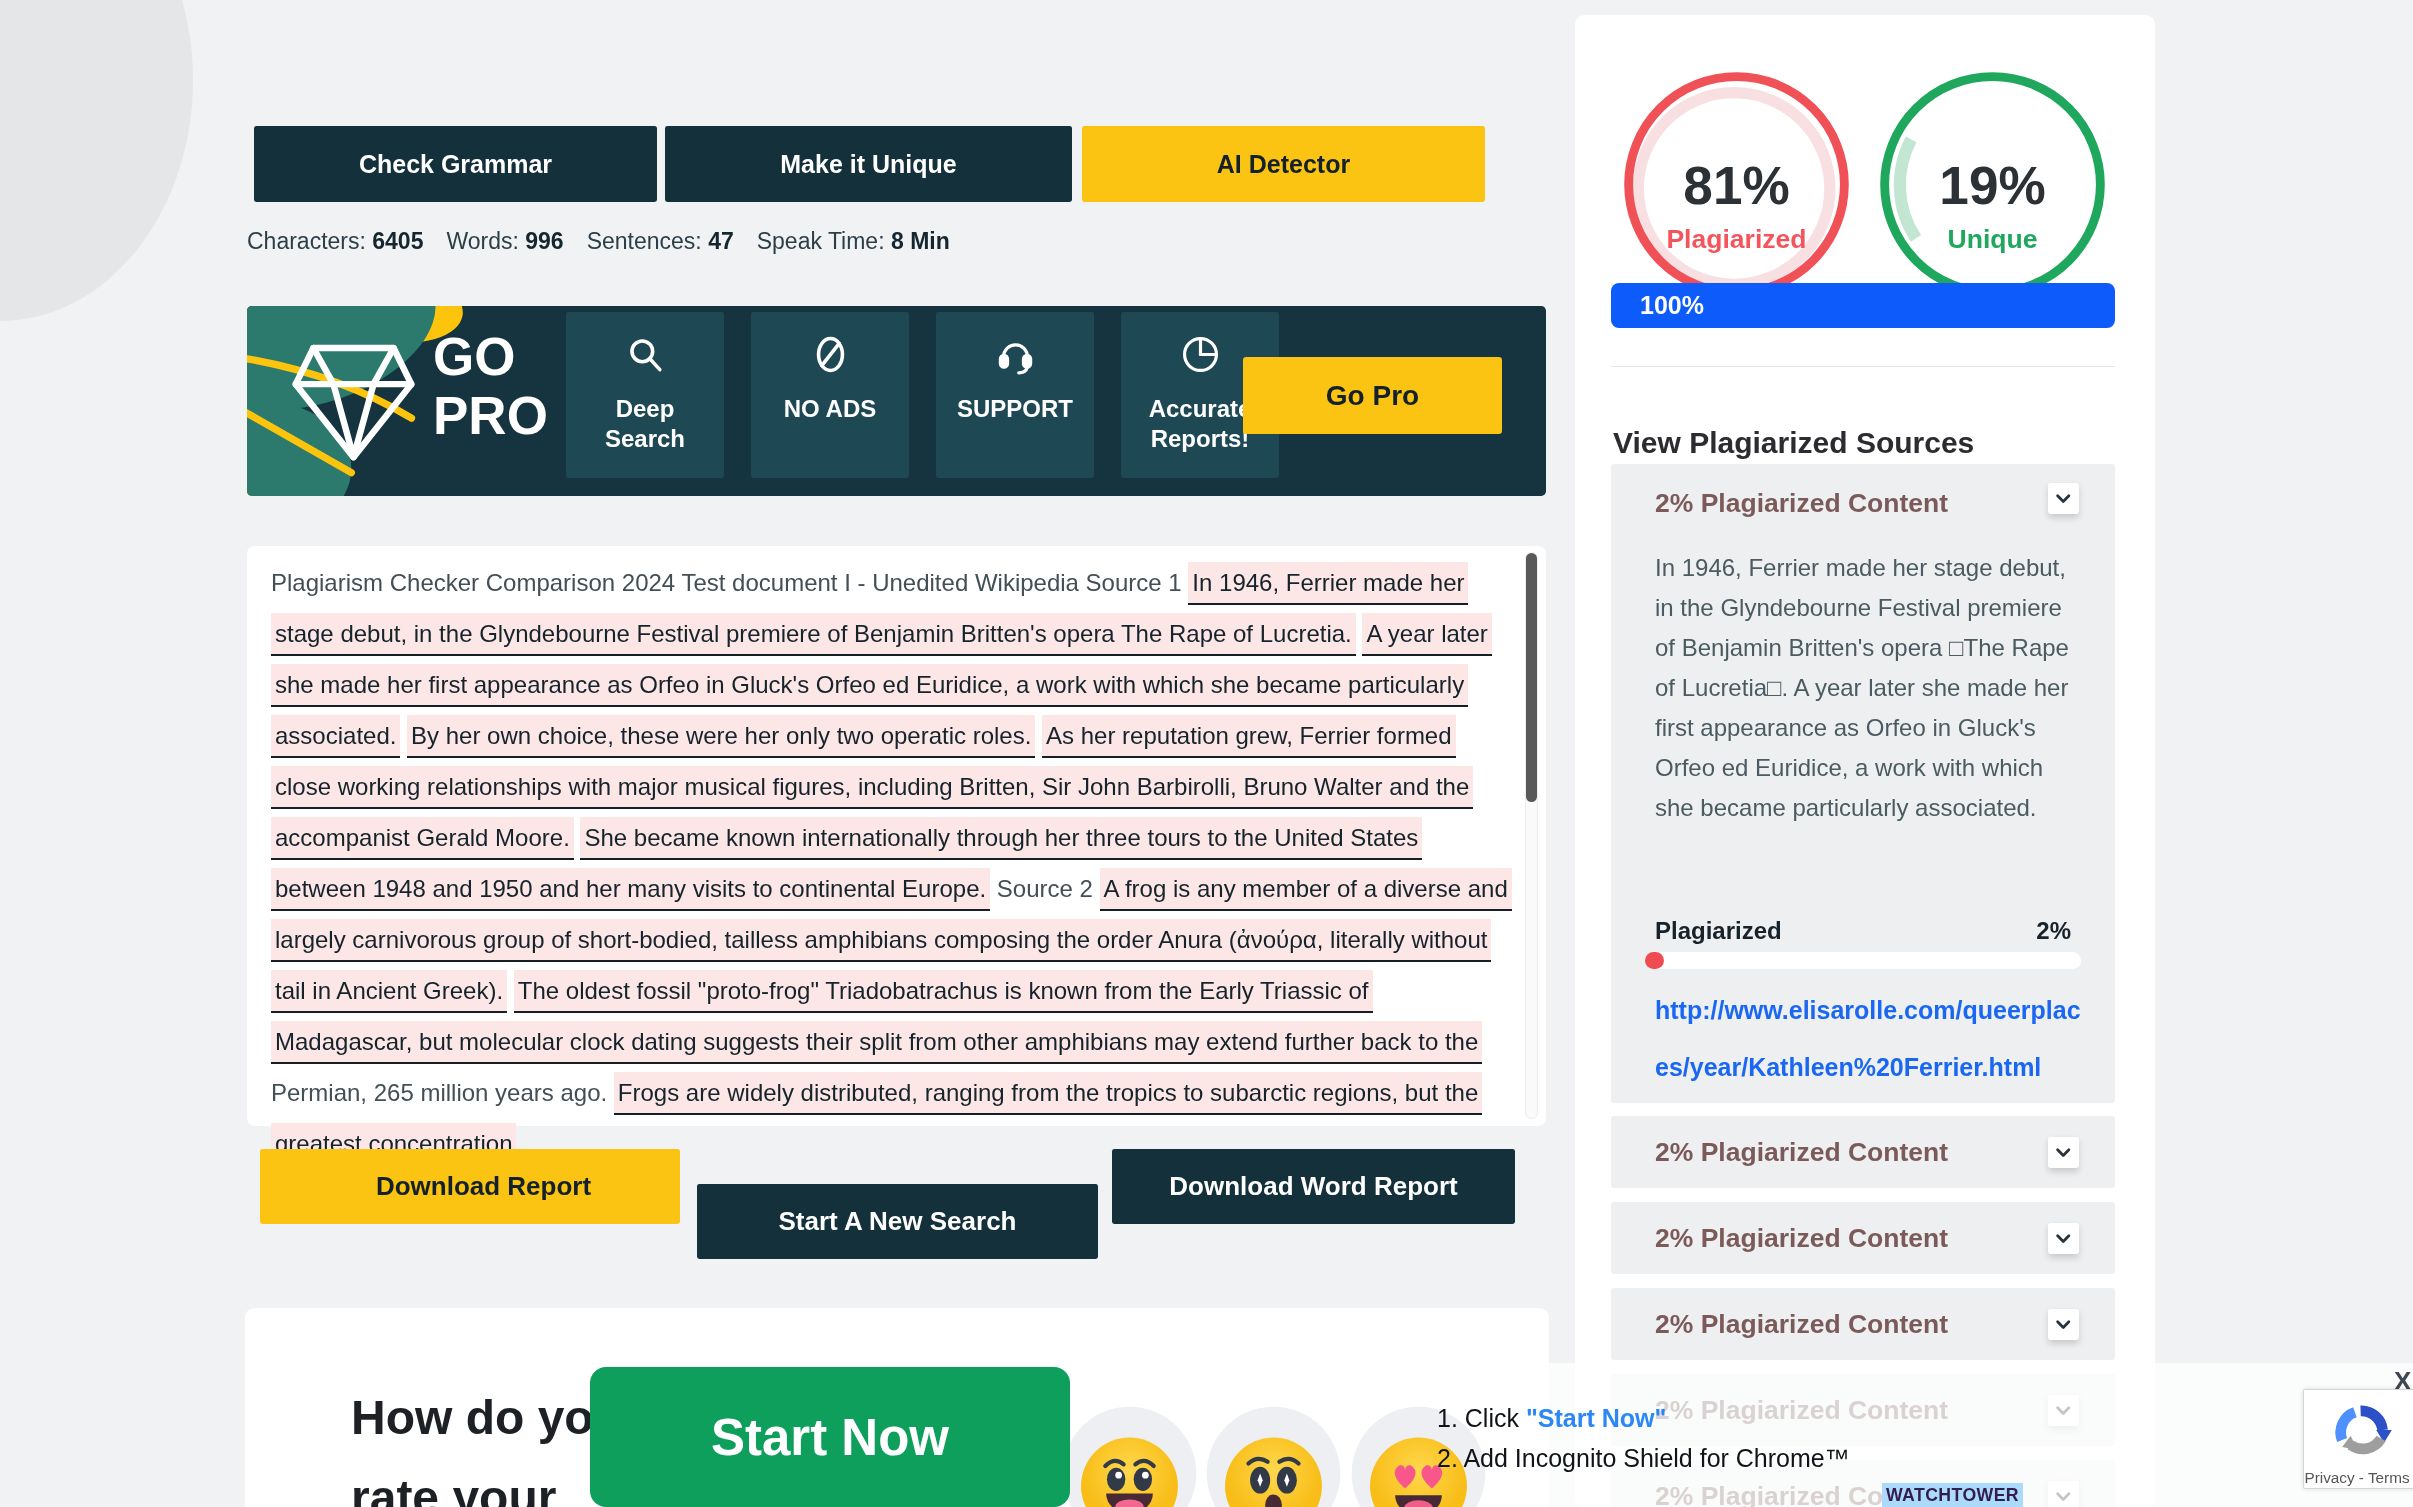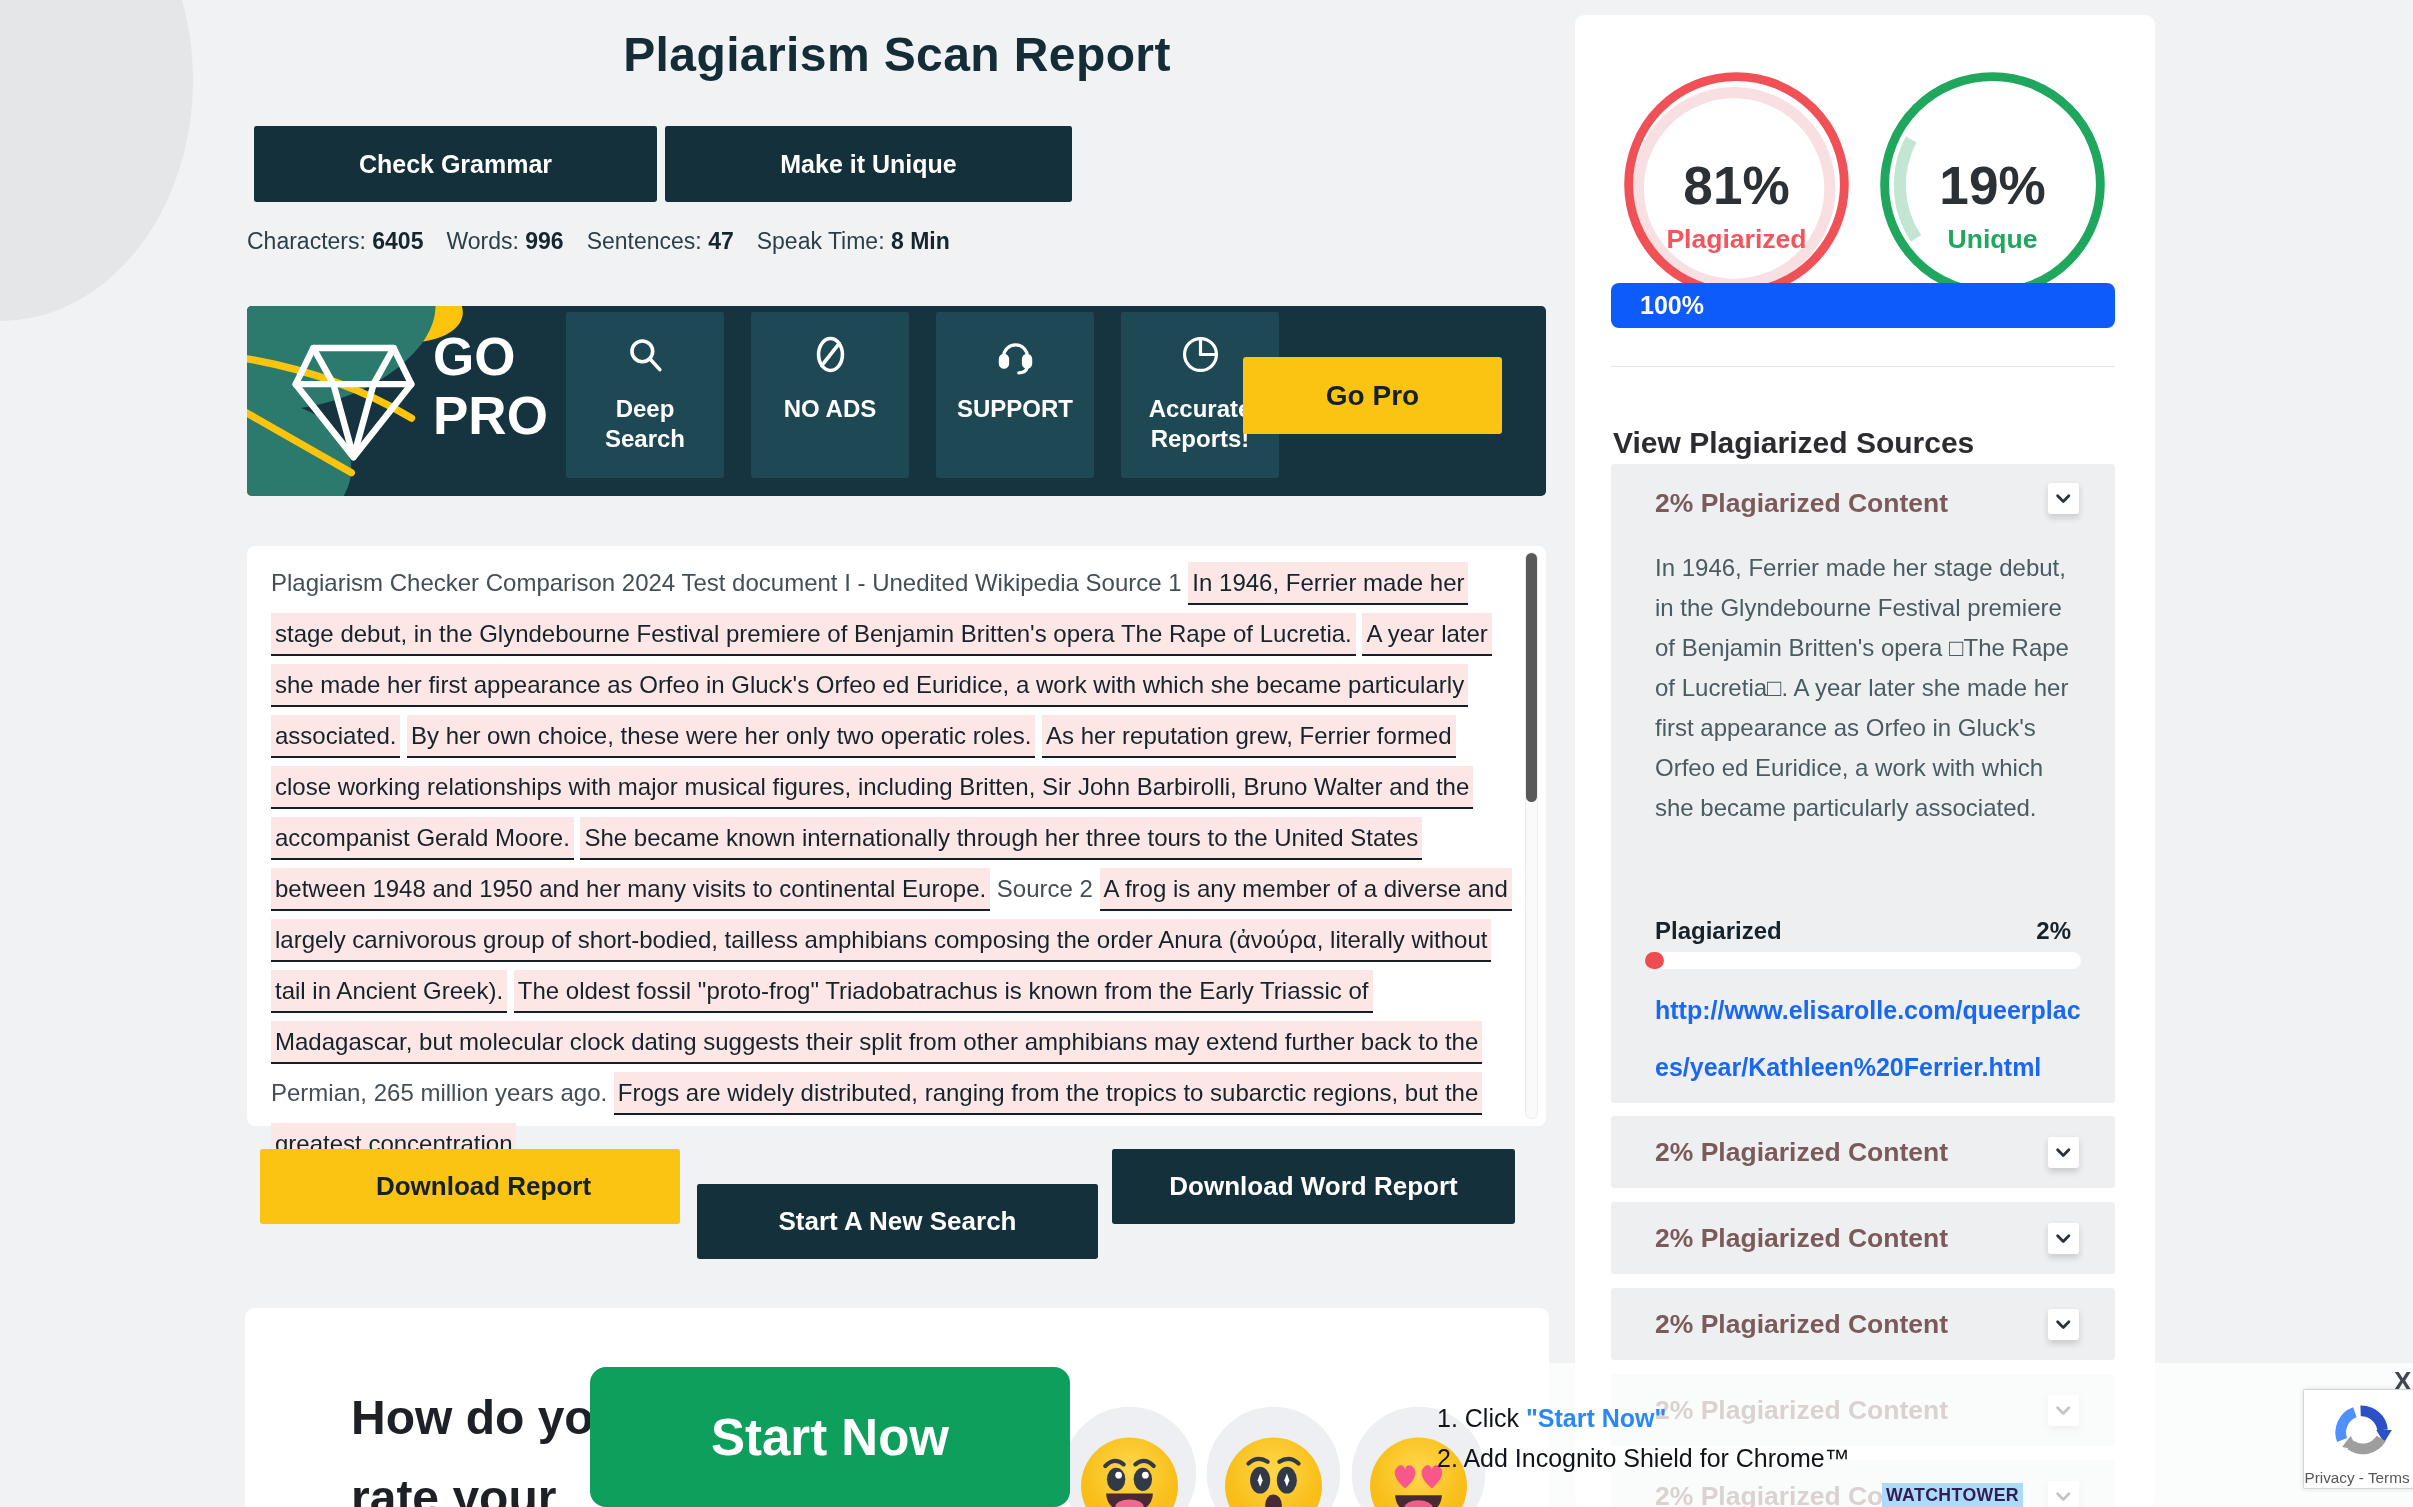--- a/index.html
+++ b/index.html
@@ -126,24 +126,24 @@
   #recaptcha-label { position:absolute; left:0; top:79px; width:106px; text-align:center;
     font-size:15.3px; color:#565656; }
 </style>
 </head>
 <body>
 
 <div id="root">
 
   <div id="corner-deco"></div>
 
-  <div id="page-title">Plagiarism Scan Report</div>
 
   <div class="btn btn-dark" id="btn-grammar">Check Grammar</div>
   <div class="btn btn-dark" id="btn-unique">Make it Unique</div>
+  <div class="btn btn-yellow" id="btn-ai">AI Detector</div>
 
   <div id="stats">
       <div class="stat"><span>Characters:</span><b>6405</b></div>
       <div class="stat"><span>Words:</span><b>996</b></div>
       <div class="stat"><span>Sentences:</span><b>47</b></div>
       <div class="stat"><span>Speak Time:</span><b>8 Min</b></div>
     </div>
 
   <div id="gopro">
     <svg class="abs" style="left:-8px;top:-9.6px" width="337" height="209" viewBox="0 0 420 260">

